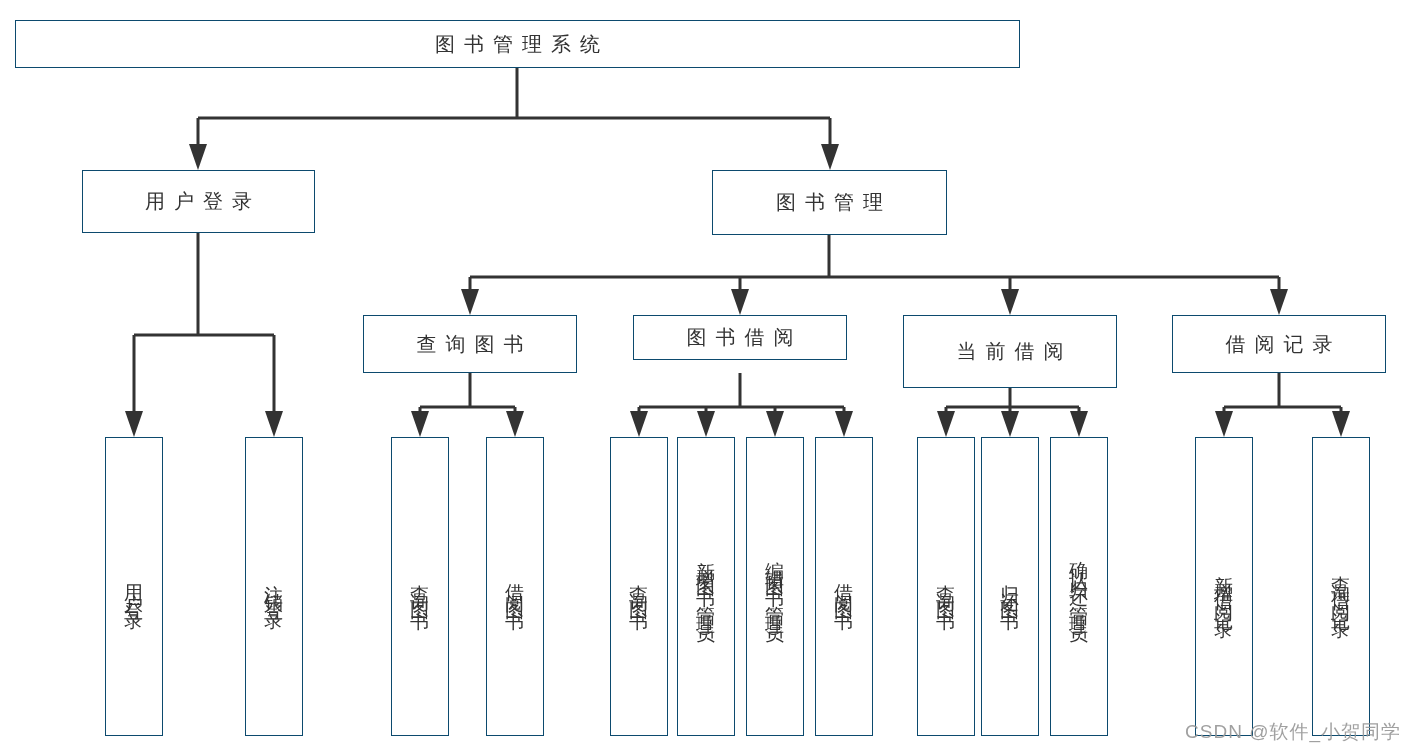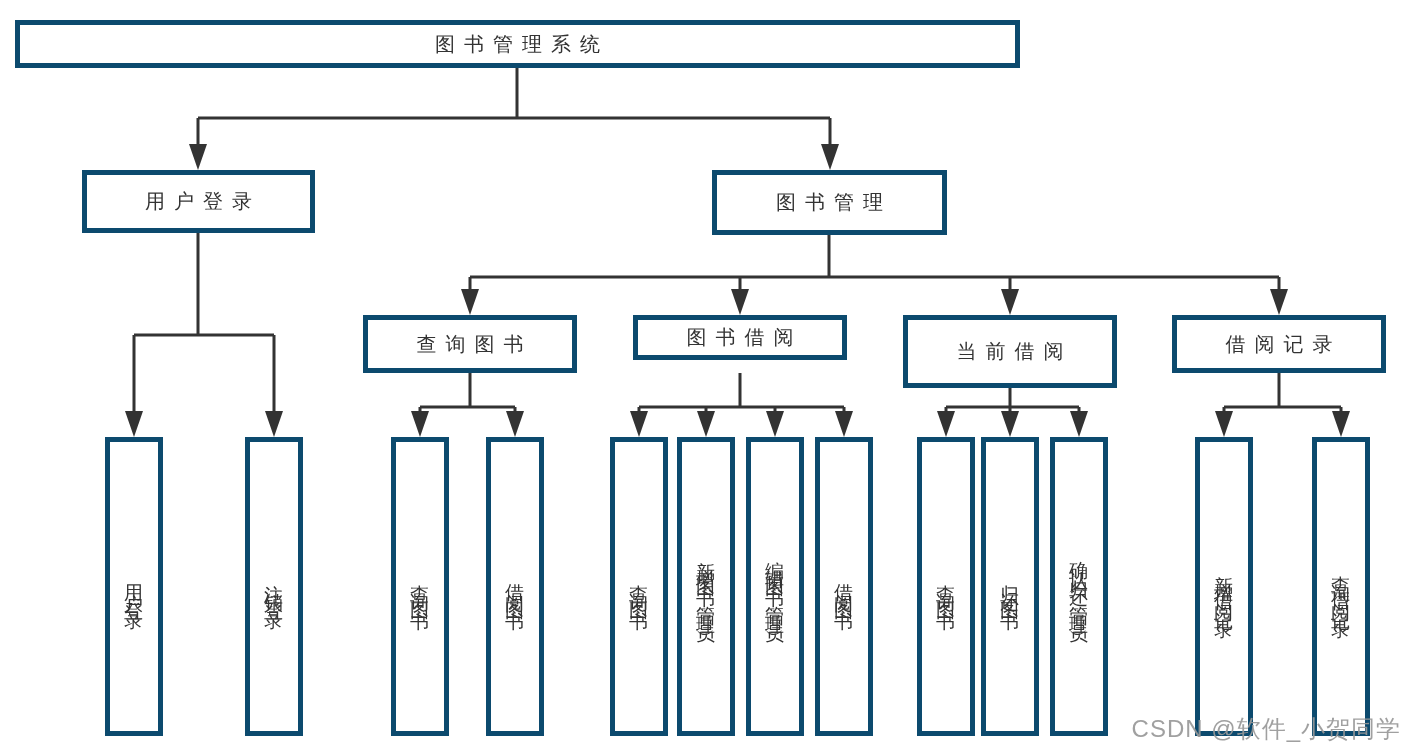--- a/index.html
+++ b/index.html
@@ -8,21 +8,21 @@
     width:1405px;height:747px;
     background:#ffffff;
     font-family:"Liberation Sans","DejaVu Sans",sans-serif;
     overflow:hidden;
   }
   #connectors{position:absolute;left:0;top:0;z-index:1;}
   .box{
     position:absolute;
     box-sizing:border-box;
     background:#ffffff;
-    border:5px solid #0c4a6e;
+    border:1px solid #0c4a6e;
     color:#333333;
     display:flex;
     align-items:center;
     justify-content:center;
     z-index:2;
   }
   .h .lbl{
     font-size:20px;
     letter-spacing:9px;
     text-indent:9px;
@@ -33,21 +33,21 @@
     text-orientation:mixed;
     font-size:19px;
     letter-spacing:9px;
     line-height:1;
   }
   #watermark{
     position:absolute;
     right:4px;
     bottom:2px;
     z-index:3;
-    font-size:24px;
+    font-size:19px;
     color:rgba(152,152,152,0.92);
     letter-spacing:1px;
     white-space:nowrap;
   }
 </style>
 </head>
 <body>
 
 <div id="stage">
 

